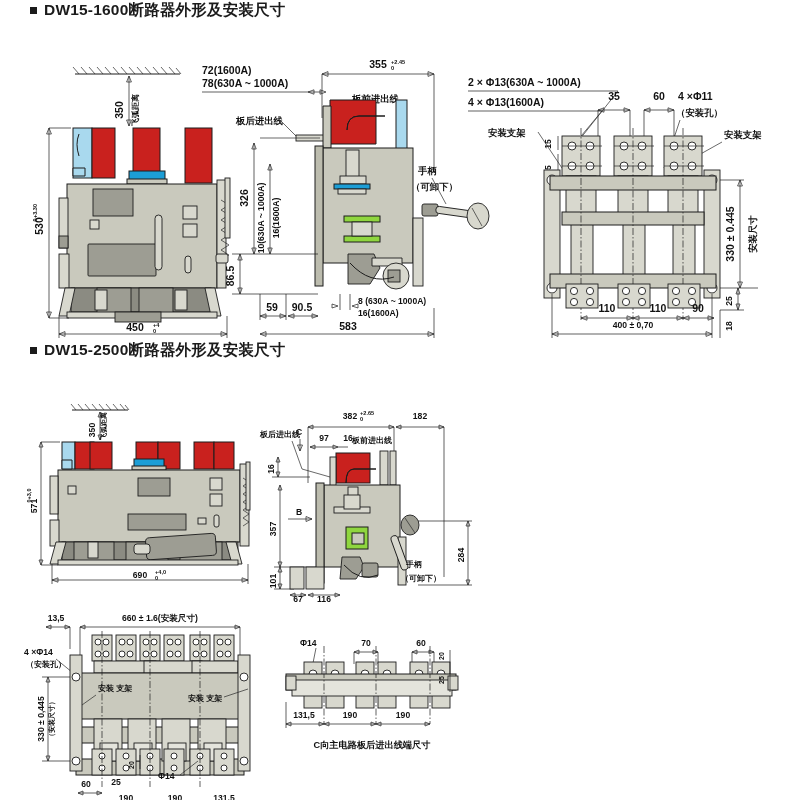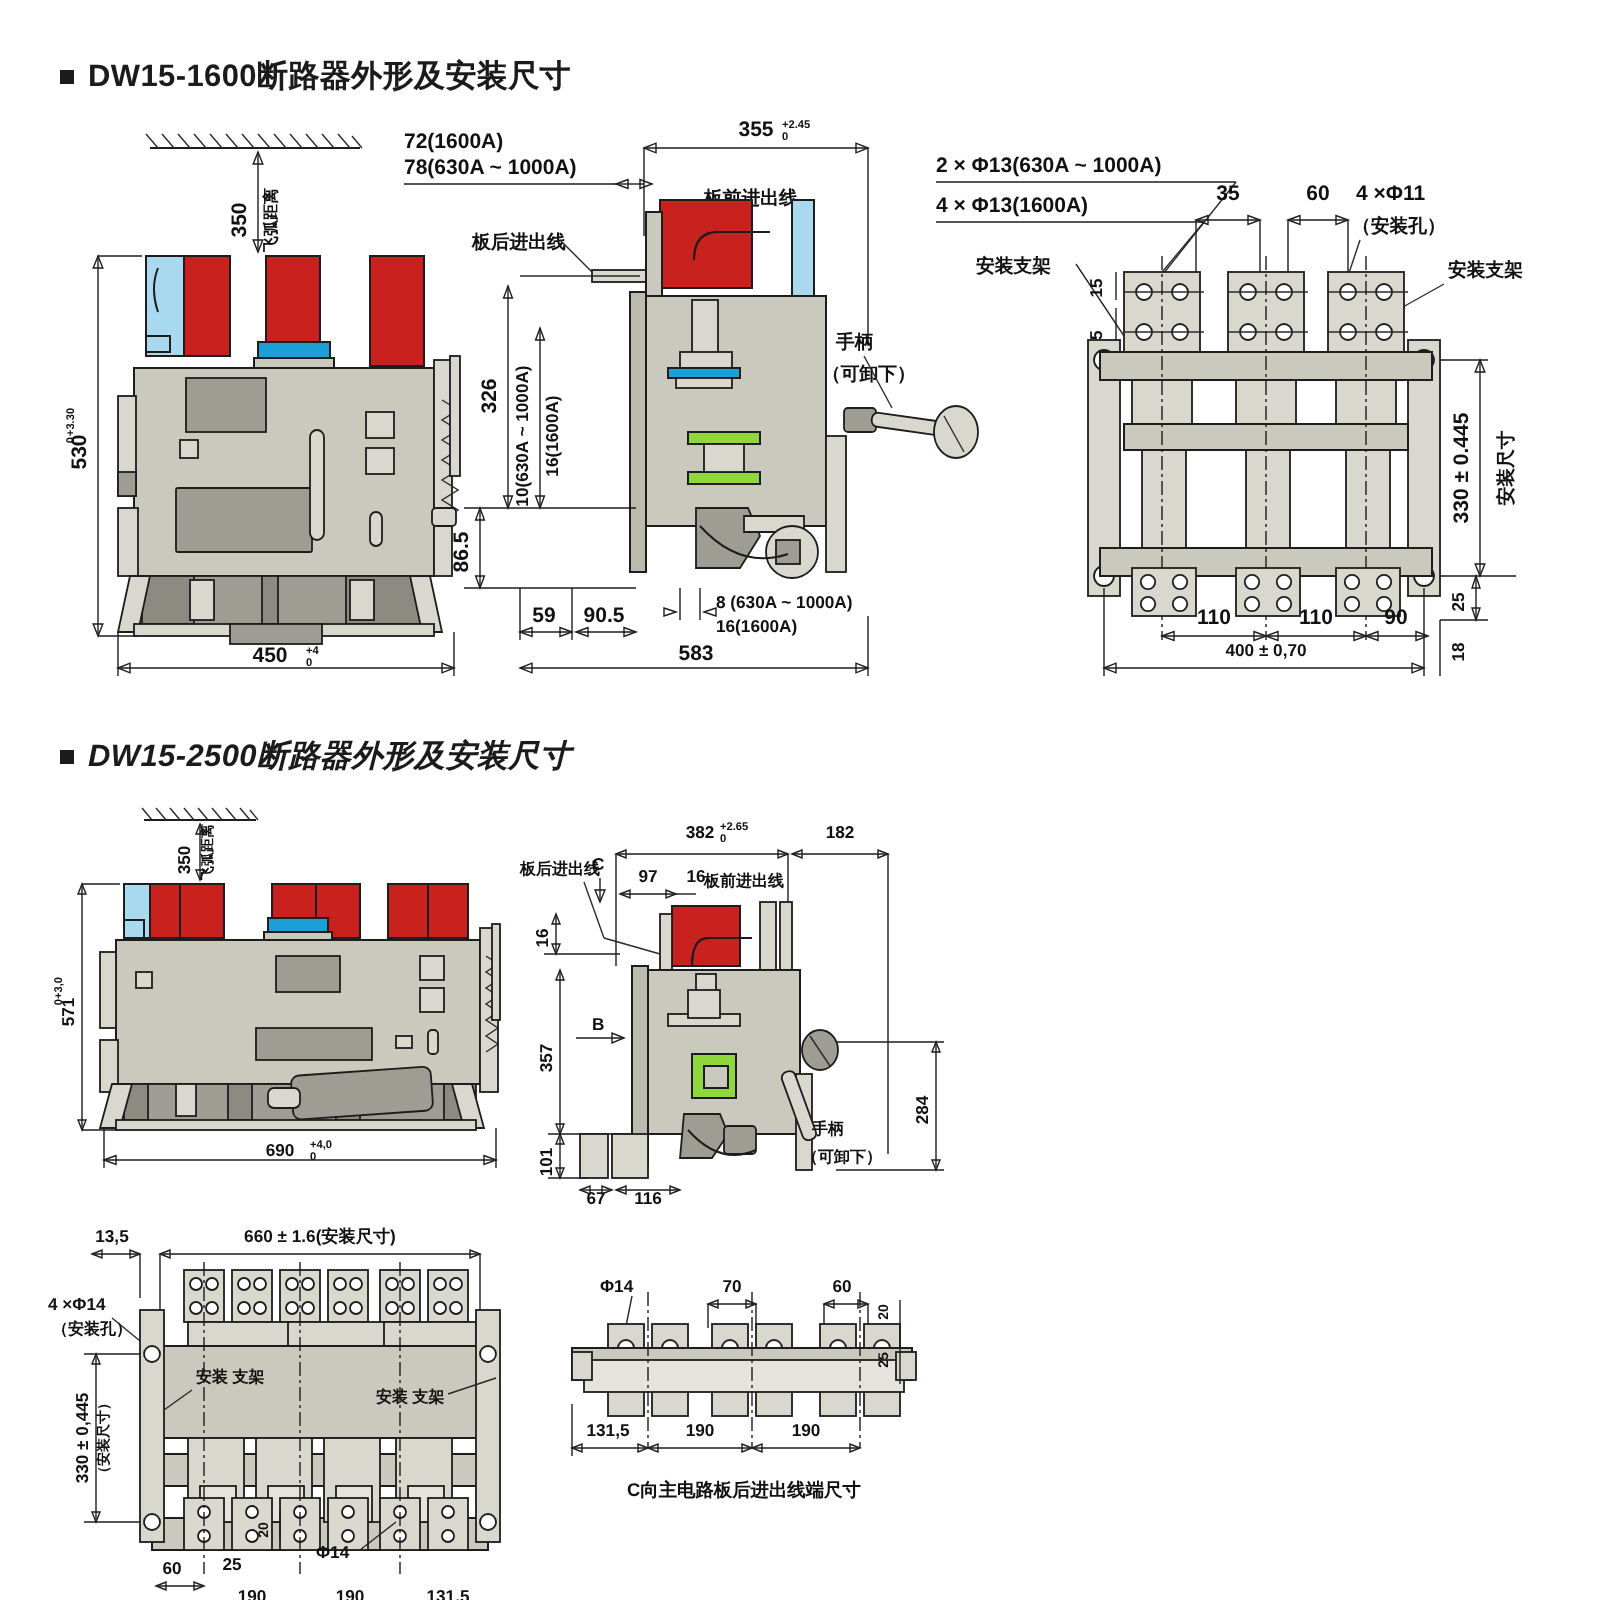--- a/index.html
+++ b/index.html
@@ -49,21 +49,21 @@
   .t-cn{font-size:9.4px;}
   .t-cn-sm{font-size:8px;}
   .tol{font-size:5.6px;}
   .cap{font-size:9.2px;}
 </style>
 </head>
 <body>
 
 <div class="page">
 
-  <div class="sec-title" style="left:30px;top:28px;">
+  <div class="sec-title" style="left:30px;top:0;">
     <span class="bullet"></span>
     <span>DW15-1600断路器外形及安装尺寸</span>
   </div>
 
   <div class="dw" style="left:35px;top:58px;">
     <svg width="215" height="290" viewBox="0 0 215 290">
 
       <g>
         <line class="hatch-ln" x1="40" y1="16" x2="145" y2="16"></line>
         <line class="ln-thin" x1="44" y1="16" x2="38" y2="9"></line>
@@ -437,21 +437,21 @@
         <line class="ln-dim" x1="86" y1="276" x2="246" y2="276"></line>
         <path class="ln-dim" d="M86 276 l6 -2.4 v4.8 z" fill="#1d1d1d"></path>
         <path class="ln-dim" d="M246 276 l-6 -2.4 v4.8 z" fill="#1d1d1d"></path>
         <line class="ln-dim" x1="86" y1="236" x2="86" y2="280"></line>
         <line class="ln-dim" x1="246" y1="236" x2="246" y2="280"></line>
         <line class="ln-dim" x1="254" y1="252" x2="254" y2="280"></line>
       </g>
     </svg>
   </div>
 
-  <div class="sec-title" style="left:30px;top:368px;font-style:italic;">
+  <div class="sec-title" style="left:30px;top:340px;">
     <span class="bullet"></span>
     <span>DW15-2500断路器外形及安装尺寸</span>
   </div>
 
   <div class="dw" style="left:30px;top:402px;">
     <svg width="260" height="190" viewBox="0 0 260 190">
 
       <g>
         <line class="hatch-ln" x1="42" y1="8" x2="98" y2="8"></line>
         <line class="ln-thin" x1="46" y1="8" x2="41" y2="2"></line>

